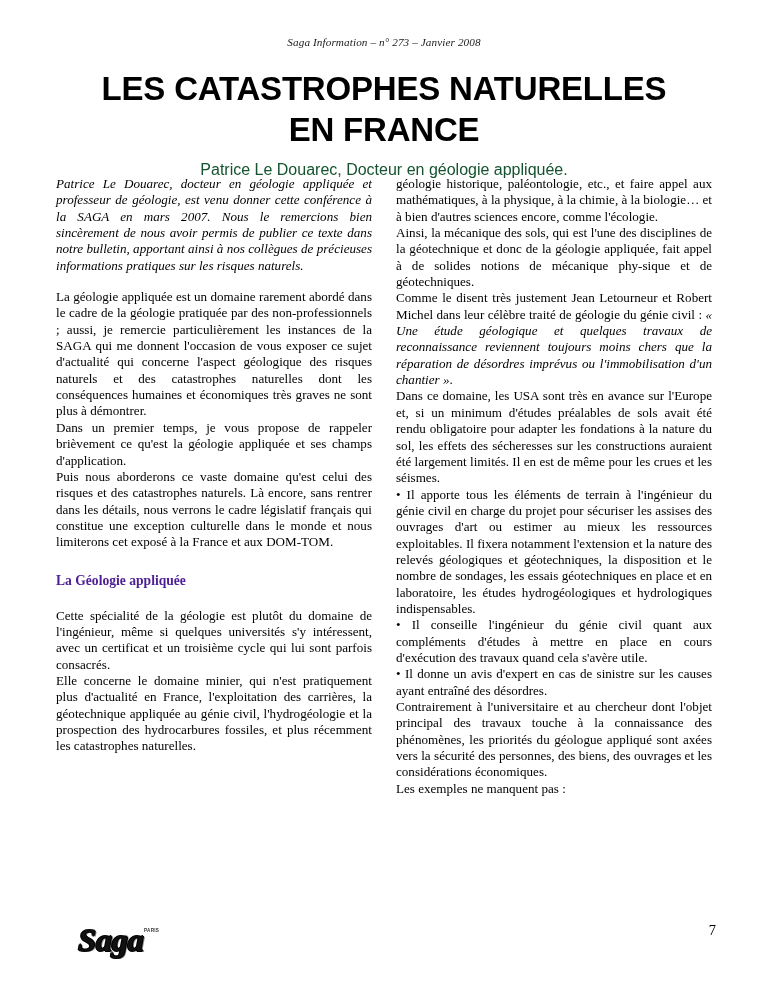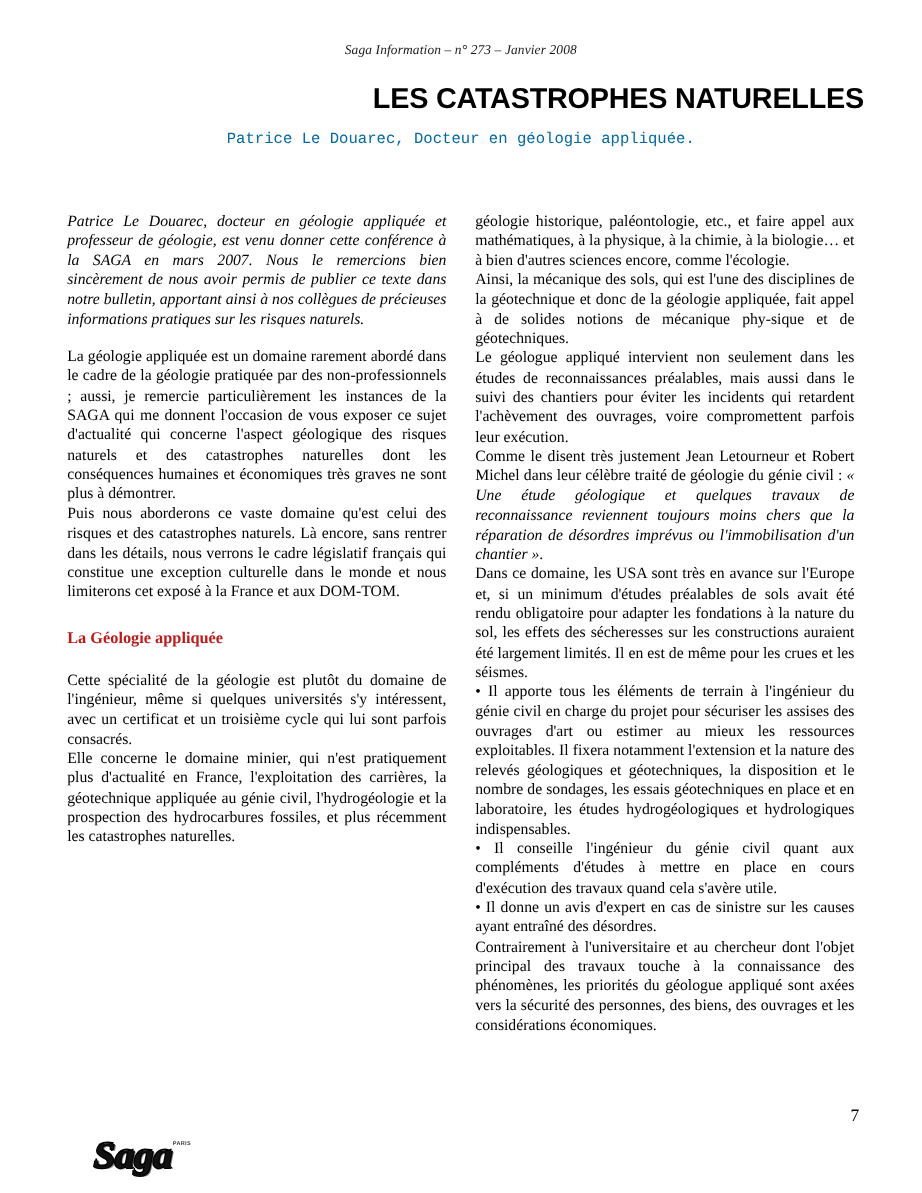--- a/index.html
+++ b/index.html
@@ -40,36 +40,35 @@
   .title-block {
     position: absolute;
     top: 68px;
     left: 48px;
     width: 672px;
     text-align: center;
   }
   .doc-title {
     font-family: "Liberation Sans", sans-serif;
     font-weight: bold;
-    font-size: 24px;
+    font-size: 33px;
     line-height: 1.25;
     letter-spacing: -0.2px;
     color: #000000;
     margin: 0;
     text-transform: uppercase;
-    text-align: right;
   }
   .doc-title .line2 {
     display: block;
   }
   .byline {
     margin-top: 10px;
-    font-family: Liberation Mono, monospace;
-    font-size: 13px;
-    color: #0369a1;
+    font-family: Liberation Sans, sans-serif;
+    font-size: 16px;
+    color: #14532d;
   }
 
   
   .columns {
     position: absolute;
     top: 176px;
     left: 56px;
     width: 660px;
     display: flex;
     gap: 24px;
@@ -91,40 +90,39 @@
   }
   .col .gap {
     height: 15px;
   }
   .section-head {
     margin: 0;
     font-family: "Liberation Serif", serif;
     font-weight: bold;
     font-size: 13.6px;
     line-height: 17px;
-    color: #b91c1c;
+    color: #4c1d95;
   }
   .head-space-before { height: 21px; }
   .head-space-after  { height: 19px; }
 
   
   .footer {
     position: absolute;
     left: 56px;
     right: 52px;
     bottom: 22px;
     height: 54px;
   }
   .logo {
     position: absolute;
     left: 22px;
     top: 6px;
     width: 92px;
     height: 34px;
-    margin-top: 22px;
   }
   .logo-word {
     font-family: "Liberation Serif", serif;
     font-style: italic;
     font-weight: bold;
     font-size: 31px;
     line-height: 34px;
     letter-spacing: -0.5px;
     color: #111111;
     text-shadow:
@@ -157,48 +155,50 @@
 </head>
 <body>
 
 <div class="page">
 
   <div class="running-head">Saga Information –  n° 273 – Janvier 2008</div>
 
   <div class="title-block">
     <h1 class="doc-title">
       <span>LES CATASTROPHES NATURELLES</span>
+      <span class="line2">EN FRANCE</span>
     </h1>
     <div class="byline">Patrice Le Douarec, Docteur en géologie appliquée.</div>
   </div>
 
   <div class="columns">
 
     <div class="col">
       <p class="intro">Patrice Le Douarec, docteur en géologie appliquée et professeur de géologie, est venu donner cette conférence à la SAGA en mars 2007. Nous le remercions bien sincèrement de nous avoir permis de publier ce texte dans notre bulletin, apportant ainsi à nos collègues de précieuses informations pratiques sur les risques naturels.</p>
       <div class="gap"></div>
       <p>La géologie appliquée est un domaine rarement abordé dans le cadre de la géologie pratiquée par des non-professionnels ; aussi, je remercie particulièrement les instances de la SAGA qui me donnent l'occasion de vous exposer ce sujet d'actualité qui concerne l'aspect géologique des risques naturels et des catastrophes naturelles dont les conséquences humaines et économiques très graves ne sont plus à démontrer.</p>
+      <p>Dans un premier temps, je vous propose de rappeler brièvement ce qu'est la géologie appliquée et ses champs d'application.</p>
       <p>Puis nous aborderons ce vaste domaine qu'est celui des risques et des catastrophes naturels. Là encore, sans rentrer dans les détails, nous verrons le cadre législatif français qui constitue une exception culturelle dans le monde et nous limiterons cet exposé à la France et aux DOM-TOM.</p>
       <div class="head-space-before"></div>
       <h2 class="section-head">La Géologie appliquée</h2>
       <div class="head-space-after"></div>
       <p>Cette spécialité de la géologie est plutôt du domaine de l'ingénieur, même si quelques universités s'y intéressent, avec un certificat et un troisième cycle qui lui sont parfois consacrés.</p>
       <p>Elle concerne le domaine minier, qui n'est pratiquement plus d'actualité en France, l'exploitation des carrières, la géotechnique appliquée au génie civil, l'hydrogéologie et la prospection des hydrocarbures fossiles, et plus récemment les catastrophes naturelles.</p>
     </div>
 
     <div class="col">
       <p>géologie historique, paléontologie, etc., et faire appel aux mathématiques, à la physique, à la chimie, à la biologie… et à bien d'autres sciences encore, comme l'écologie.</p>
       <p>Ainsi, la mécanique des sols, qui est l'une des disciplines de la géotechnique et donc de la géologie appliquée, fait appel à de solides notions de mécanique phy-sique et de géotechniques.</p>
-      <p>Le géologue appliqué intervient non seulement dans les études de reconnaissances préalables, mais aussi dans le suivi des chantiers pour éviter les incidents qui retardent l'achèvement des ouvrages, voire compromettent parfois leur exécution.</p>
       <p><span>Comme le disent très justement Jean Letourneur et Robert Michel dans leur célèbre traité de géologie du génie civil : </span><em>« Une étude géologique et quelques travaux de reconnaissance reviennent toujours moins chers que la réparation de désordres imprévus ou l'immobilisation d'un chantier »</em><span>.</span></p>
       <p>Dans ce domaine, les USA sont très en avance sur l'Europe et, si un minimum d'études préalables de sols avait été rendu obligatoire pour adapter les fondations à la nature du sol, les effets des sécheresses sur les constructions auraient été largement limités. Il en est de même pour les crues et les séismes.</p>
       <p>• Il apporte tous les éléments de terrain à l'ingénieur du génie civil en charge du projet pour sécuriser les assises des ouvrages d'art ou estimer au mieux les ressources exploitables. Il fixera notamment l'extension et la nature des relevés géologiques et géotechniques, la disposition et le nombre de sondages, les essais géotechniques en place et en laboratoire, les études hydrogéologiques et hydrologiques indispensables.</p>
       <p>• Il conseille l'ingénieur du génie civil quant aux compléments d'études à mettre en place en cours d'exécution des travaux quand cela s'avère utile.</p>
       <p>• Il donne un avis d'expert en cas de sinistre sur les causes ayant entraîné des désordres.</p>
       <p>Contrairement à l'universitaire et au chercheur dont l'objet principal des travaux touche à la connaissance des phénomènes, les priorités du géologue appliqué sont axées vers la sécurité des personnes, des biens, des ouvrages et les considérations économiques.</p>
+      <p>Les exemples ne manquent pas :</p>
     </div>
 
   </div>
 
   <div class="footer">
     <div class="logo">
       <span class="logo-word">Saga</span>
       <span class="logo-sup">PARIS</span>
     </div>
     <div class="page-number">7</div>

